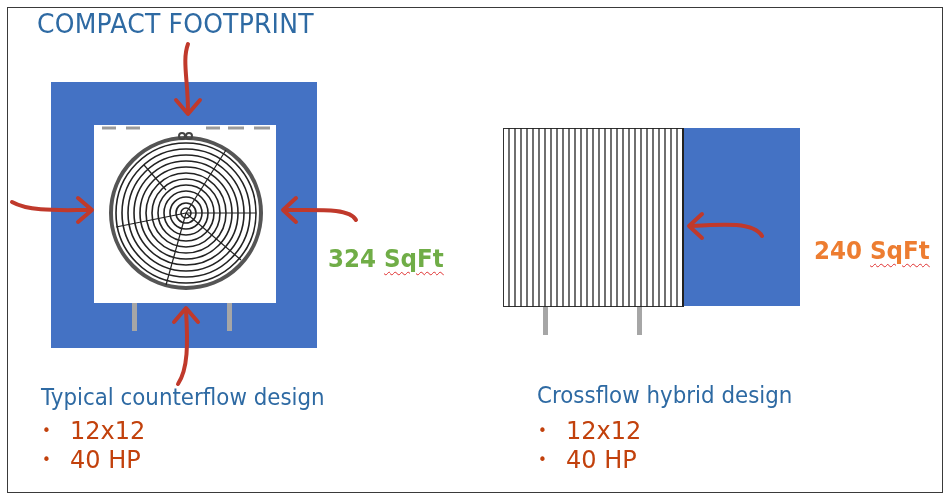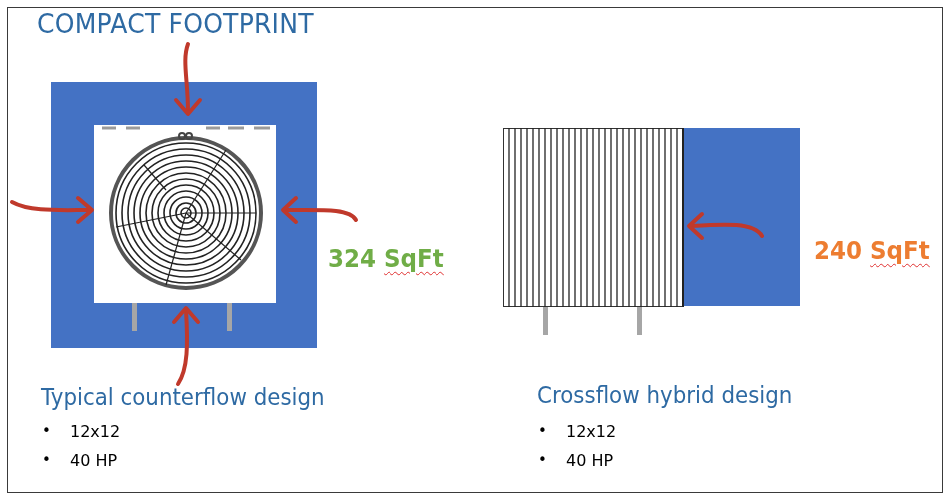--- a/index.html
+++ b/index.html
@@ -5,21 +5,21 @@
   html, body { margin:0; padding:0; background:#ffffff; }
   body { width:950px; height:501px; position:relative; overflow:hidden; font-family:"Liberation Sans", sans-serif; }
   .frame { position:absolute; left:7px; top:7px; width:936px; height:486px; border:1.5px solid #3a3a3a; box-sizing:border-box; background:#fff; }
   .title { position:absolute; left:37px; top:8px; font-size:27px; color:#2e6aa3; letter-spacing:0.2px; font-family:"DejaVu Sans", sans-serif; font-weight:normal; transform:scaleX(0.93); transform-origin:left top; }
   .blue { background:#4472c4; position:absolute; }
   .white-inner { background:#ffffff; position:absolute; }
   .leg { background:#a6a6a6; position:absolute; width:5px; }
   .sqft { position:absolute; font-family:"DejaVu Sans", sans-serif; font-weight:bold; font-size:25px; transform:scaleX(0.92); transform-origin:left top; }
   .sqft .u { text-decoration:underline wavy #e03030; text-decoration-thickness:1px; text-underline-offset:4px; }
   .design-title { position:absolute; font-family:"DejaVu Sans", sans-serif; font-size:23px; color:#2e6aa3; transform:scaleX(0.93); transform-origin:left top; }
-  .bullets { position:absolute; margin:0; padding:0; list-style:none; font-family:"DejaVu Sans", sans-serif; font-size:16px; color:#000000; }
+  .bullets { position:absolute; margin:0; padding:0; list-style:none; font-family:"DejaVu Sans", sans-serif; font-size:24px; color:#c2410c; }
   .bullets li { height:29px; line-height:29px; position:relative; padding-left:28px; }
   .bullets li::before { content:"•"; position:absolute; left:0; top:0; font-size:15px; }
   svg { position:absolute; overflow:visible; }
 </style>
 </head>
 <body>
 
 <div class="frame"></div>
 
 <div class="title">COMPACT FOOTPRINT</div>

